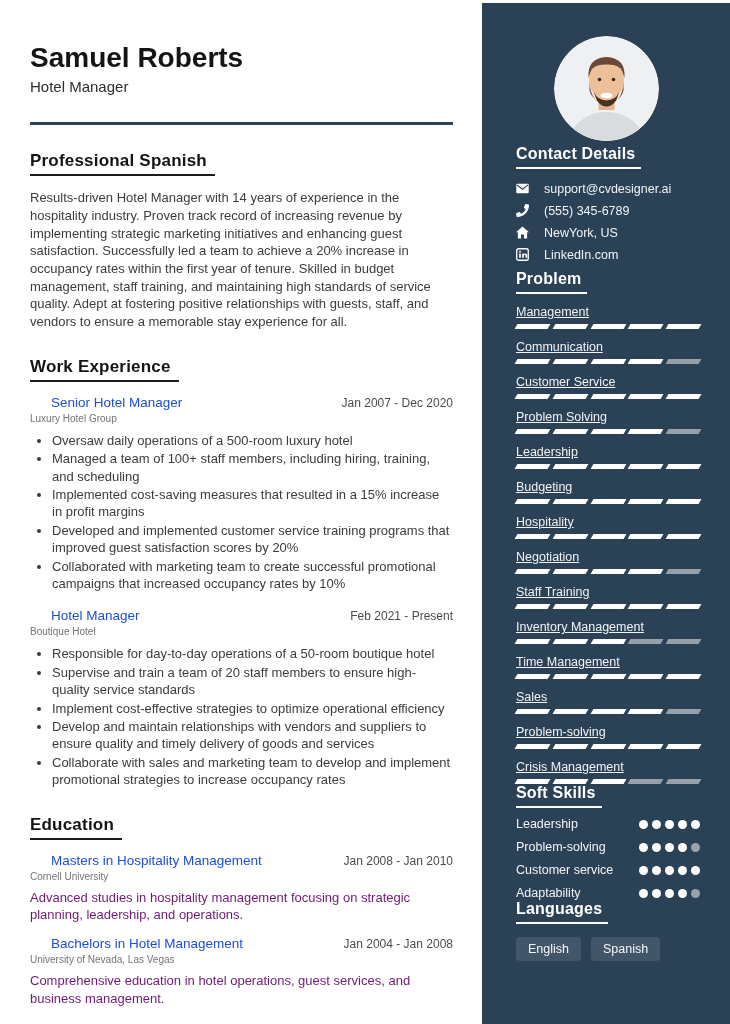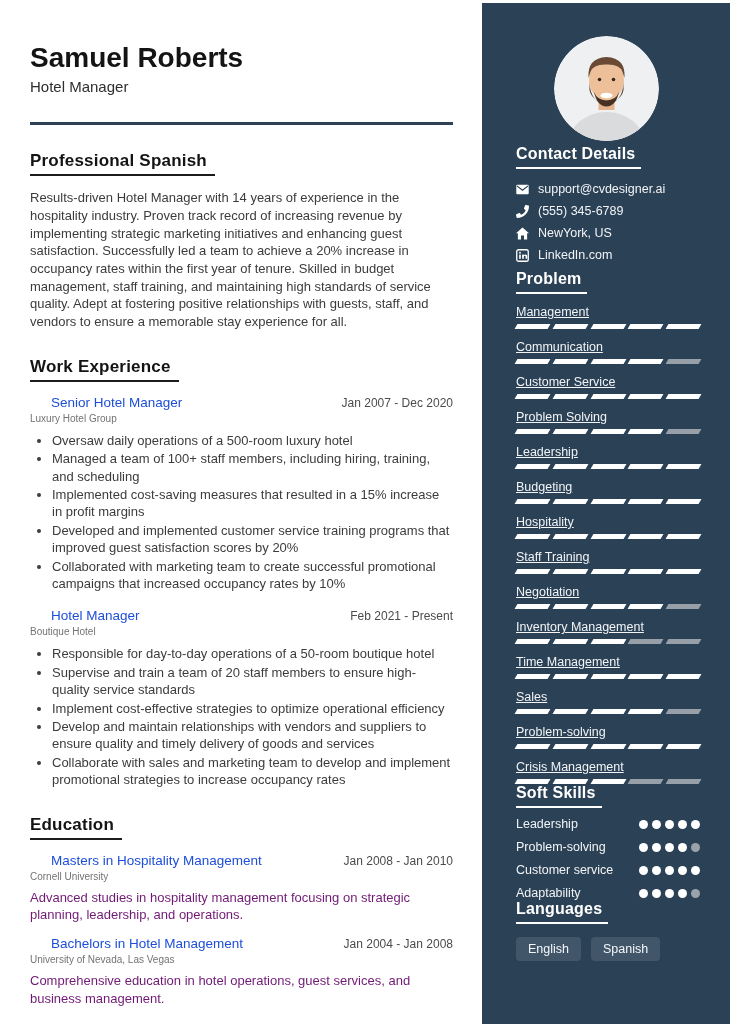--- a/index.html
+++ b/index.html
@@ -47,21 +47,21 @@
   .avatar-wrap { text-align:center; margin-left:-4px; }
   .avatar { width:105px; height:105px; border-radius:50%; display:inline-block; }
 
   h3.side-h {
     display:table; margin:0; padding:0 6px 4px 0;
     font-size:16px; font-weight:700; color:#fff;
     border-bottom:2px solid #fff; letter-spacing:.2px;
   }
   .contact-h { margin-top:17px; }
   .contact-list { margin-top:13px; }
-  .contact-row { display:flex; align-items:flex-end; gap:9px; margin-bottom:8px; }
+  .contact-row { display:flex; align-items:flex-start; gap:15px; margin-bottom:8px; }
   .contact-row .txt { font-size:12.5px; color:#f2f4f6; }
   .cicon { width:13px; height:13px; flex:none; display:block; }
 
   .skills-h { margin-top:25px; }
   .skills-list { margin-top:2px; }
   .skill-item { margin-top:11px; }
   .skill-label { font-size:12.5px; color:#f2f4f6;text-decoration:underline; }
   .bar { display:flex; gap:5px; height:5px; margin-top:5px; }
   .bar .seg { flex:1; transform:skewX(-30deg); }
   .seg.filled { background:var(--bar-filled,#ffffff); }
@@ -285,38 +285,38 @@
         <div class="bar">
           <span class="seg filled"></span>
           <span class="seg filled"></span>
           <span class="seg filled"></span>
           <span class="seg filled"></span>
           <span class="seg filled"></span>
         </div>
       </div>
 
       <div class="skill-item">
+        <div class="skill-label">Negotiation</div>
+        <div class="bar">
+          <span class="seg filled"></span>
+          <span class="seg filled"></span>
+          <span class="seg filled"></span>
+          <span class="seg filled"></span>
+          <span class="seg empty"></span>
+        </div>
+      </div>
+
+      <div class="skill-item">
         <div class="skill-label">Staff Training</div>
         <div class="bar">
           <span class="seg filled"></span>
           <span class="seg filled"></span>
           <span class="seg filled"></span>
           <span class="seg filled"></span>
           <span class="seg filled"></span>
-        </div>
-      </div>
-
-      <div class="skill-item">
-        <div class="skill-label">Negotiation</div>
-        <div class="bar">
-          <span class="seg filled"></span>
-          <span class="seg filled"></span>
-          <span class="seg filled"></span>
-          <span class="seg filled"></span>
-          <span class="seg empty"></span>
         </div>
       </div>
 
       <div class="skill-item">
         <div class="skill-label">Inventory Management</div>
         <div class="bar">
           <span class="seg filled"></span>
           <span class="seg filled"></span>
           <span class="seg filled"></span>
           <span class="seg empty"></span>

